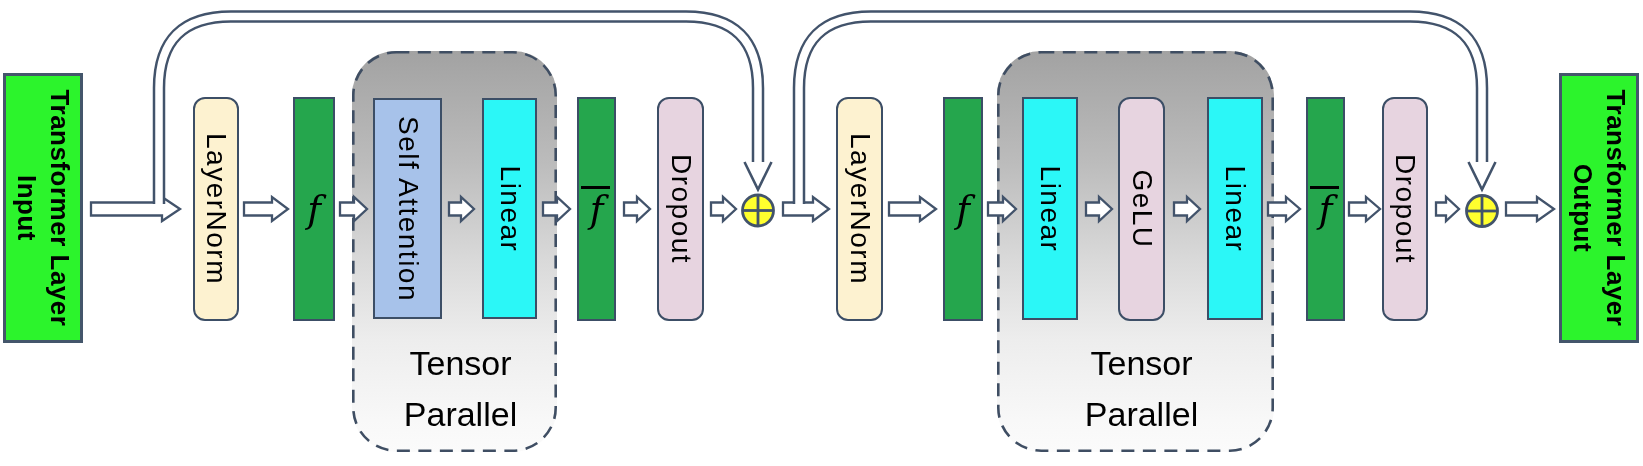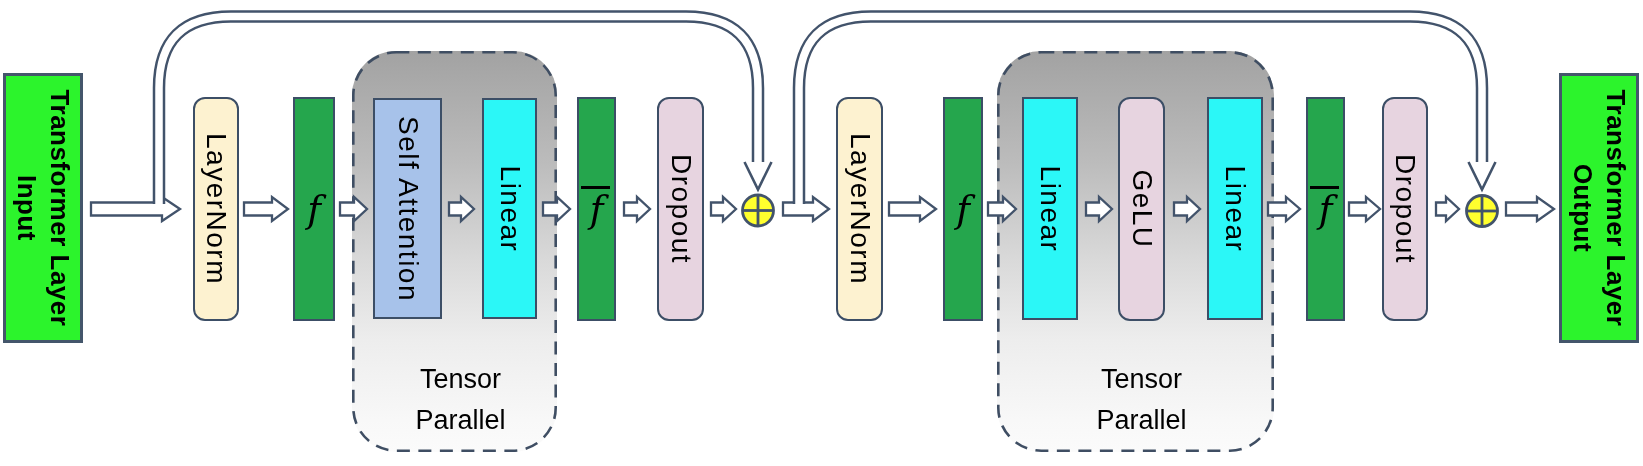--- a/index.html
+++ b/index.html
@@ -31,21 +31,21 @@
   .io .vlabel{font-size:26px;font-weight:700;letter-spacing:.5px;}
   .blab{font-size:28px;font-weight:400;letter-spacing:1.5px;}
   
   .fwrap{display:flex;align-items:center;justify-content:center;height:100%;}
   .fglyph{position:relative;font-family:"DejaVu Serif","Liberation Serif",serif;
     font-style:italic;font-size:37px;line-height:1;color:#000;padding:0 4px;}
   .fglyph .bar{display:none;position:absolute;top:-5px;left:-5px;right:-3px;height:3.5px;background:#000;}
   .has-bar .bar{display:block;}
   
   .tp-caption{position:absolute;left:12px;right:0;bottom:12px;text-align:center;
-    font-size:27px;font-weight:400;color:#000;}
+    font-size:34px;font-weight:400;color:#000;}
   .tp-caption .ln{line-height:1.5;}
   
   #tp1{left:352px;top:51px;width:205px;height:401px;}
   #tp2{left:997px;top:51px;width:277px;height:401px;}
   #input{left:3px;top:73px;width:80px;height:270px;}
   #output{left:1559px;top:73px;width:80px;height:270px;}
   #ln1{left:193px;top:97px;width:46px;height:224px;}
   #f1{left:293px;top:97px;width:42px;height:224px;}
   #sa{left:373px;top:98px;width:69px;height:221px;}
   #lin1{left:482px;top:98px;width:55px;height:221px;}

